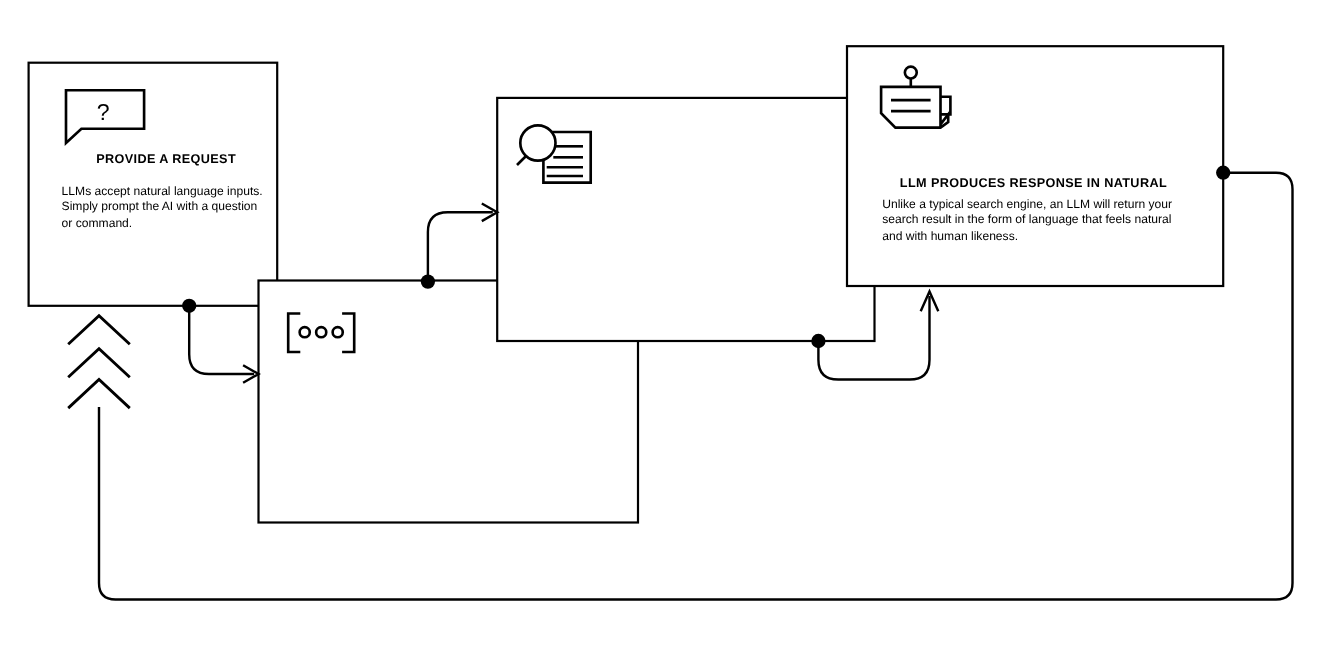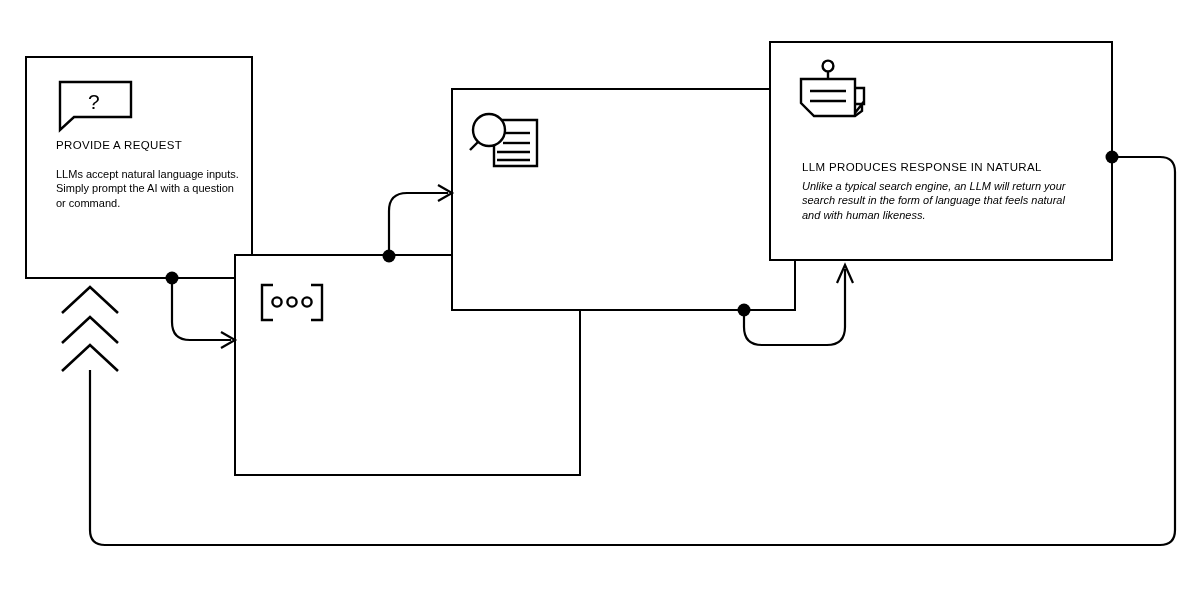--- a/index.html
+++ b/index.html
@@ -54,36 +54,37 @@
     fill: #ffffff;
     stroke: #000000;
     stroke-width: 2.4;
   }
   .card-text {
     position: absolute;
     box-sizing: border-box;
   }
   .card-title {
     font-size: 11.5px;
-    font-weight: normal;
+    font-weight: bold;
     letter-spacing: 0.35px;
     color: #000000;
     line-height: 1.28;
     margin: 0;
     text-transform: uppercase;
+    text-align: center;
   }
   .card-body {
     font-size: 11px;
     font-weight: normal;
     color: #000000;
     line-height: 1.33;
     margin: 0;
   }
   .gap-lg { margin-top: 14px; }
-  .gap-sm { margin-top: 4px; font-style: italic; }
+  .gap-sm { margin-top: 4px; }
 </style>
 </head>
 <body>
 
 <div id="diagram-root">
 
   <svg class="canvas" viewBox="0 0 1200 600">
 
     <path class="conn" d="M 1112,157 L 1160,157 Q 1175,157 1175,172 L 1175,530 Q 1175,545 1160,545 L 105,545 Q 90,545 90,530 L 90,370"></path>
 

